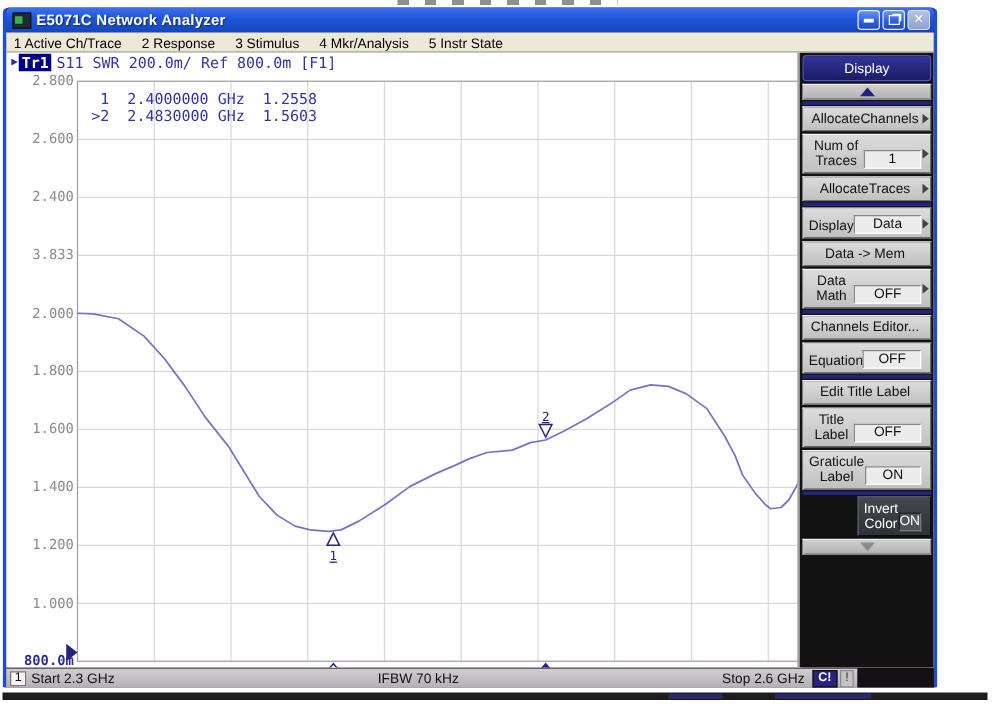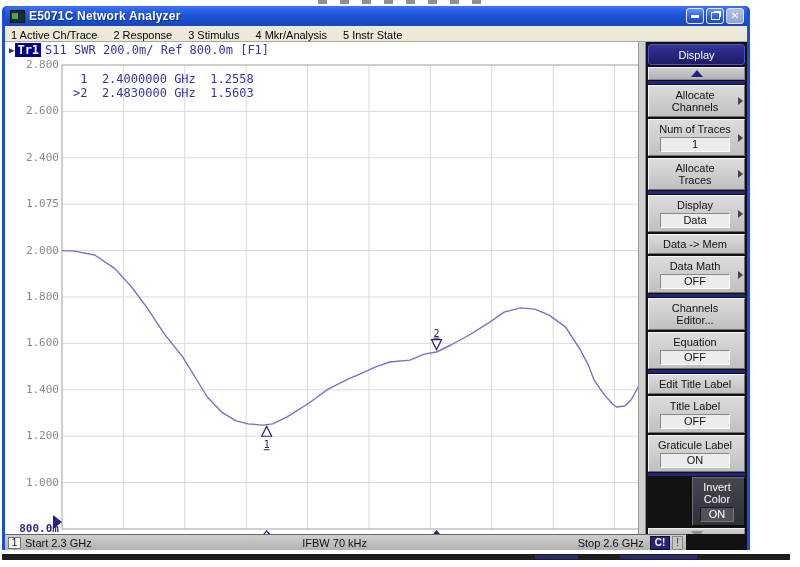--- a/index.html
+++ b/index.html
@@ -52,21 +52,21 @@
     border:1px solid #888;border-top-color:#eee;border-left-color:#eee;box-sizing:border-box;
     display:flex;align-items:center;justify-content:center;}
   .tri-up{width:0;height:0;border-left:6px solid transparent;border-right:6px solid transparent;border-bottom:7px solid #24247e;}
   .tri-down{width:0;height:0;border-left:6px solid transparent;border-right:6px solid transparent;border-top:7px solid #8d8d8d;}
   .sksep{height:3px;flex:0 0 3px;background:#24247e;margin:1px 0;}
   .skgap{height:2px;flex:0 0 2px;}
   .skbtn{position:relative;box-sizing:border-box;padding:3px 7px 3px 4px;
     background:linear-gradient(180deg,#dcdcdc,#c0c0c0);
     border:1px solid #6e6e6e;border-top-color:#f4f4f4;border-left-color:#f4f4f4;
     color:#111;font-size:11px;line-height:12px;text-align:center;
-    display:flex;flex-direction:column;align-items:center;justify-content:center;}
+    display:flex;flex-direction:row;align-items:flex-end;justify-content:center;}
   .skbtn .val{margin-top:2px;width:80%;height:13px;line-height:13px;font-size:11px;
     background:#ececec;border:1px solid #888;border-bottom-color:#fff;border-right-color:#fff;}
   .skbtn .arrow{position:absolute;right:1px;top:50%;margin-top:-4px;width:0;height:0;
     border-top:4px solid transparent;border-bottom:4px solid transparent;border-left:5px solid #444;}
   .skbtn.sel{background:linear-gradient(180deg,#46464e,#303038);color:#fff;
     border-color:#0c0c0c;border-top-color:#6a6a72;border-left-color:#6a6a72;margin-left:44px;}
   .skbtn.sel .val{background:#52525c;color:#fff;border-color:#1a1a1a;border-bottom-color:#777;border-right-color:#777;}
   .skfill{flex:1;background:#121212;}
   
   .statusrow{height:16px;flex:0 0 16px;display:flex;}
@@ -120,21 +120,21 @@
         <span class="trbox">Tr1</span>
         <span>S11 SWR 200.0m/ Ref 800.0m [F1]</span>
       </div>
 
       <div class="readout" id="readout"><div> 1  2.4000000 GHz  1.2558</div><div>&gt;2  2.4830000 GHz  1.5603</div></div>
 
       <div id="ylabels">
           <div class="ylab" style="top: 16px;">2.800</div>
           <div class="ylab" style="top: 62.4px;">2.600</div>
           <div class="ylab" style="top: 108.8px;">2.400</div>
-          <div class="ylab" style="top: 155.2px;">1.075</div>
+          <div class="ylab" style="top: 155.2px;">3.833</div>
           <div class="ylab" style="top: 201.6px;">2.000</div>
           <div class="ylab" style="top: 248px;">1.800</div>
           <div class="ylab" style="top: 294.4px;">1.600</div>
           <div class="ylab" style="top: 340.8px;">1.400</div>
           <div class="ylab" style="top: 387.2px;">1.200</div>
           <div class="ylab" style="top: 433.6px;">1.000</div>
           <div class="ylab ref" style="top: 480px;">800.0m</div>
         </div>
 
       <svg class="chart" id="chartsvg" width="614" height="464" viewBox="0 0 614 464" style="overflow: visible;">

